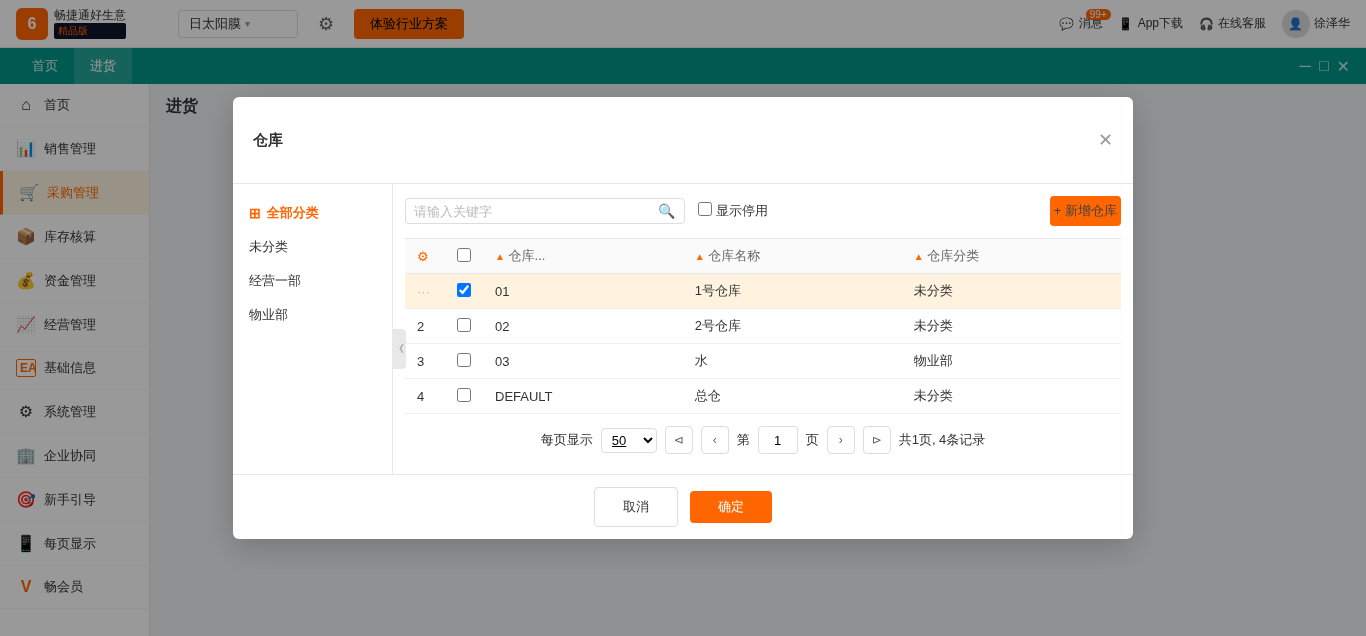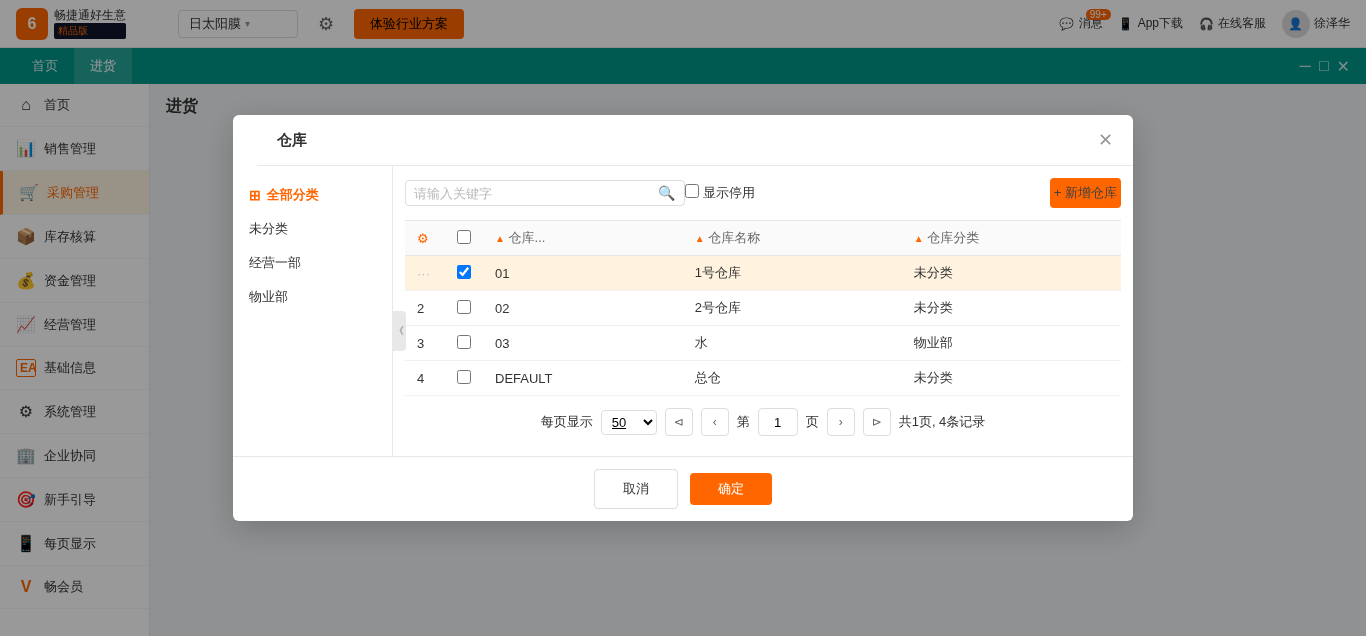--- a/index.html
+++ b/index.html
@@ -122,23 +122,22 @@
     .modal {
       background: white;
       border-radius: 6px;
       width: 900px;
       max-height: 580px;
       display: flex; flex-direction: column;
       box-shadow: 0 8px 32px rgba(0,0,0,0.2);
     }
     .modal-header {
       display: flex; align-items: center; justify-content: space-between;
-      padding: 14px 20px;
+      padding: 32px 20px;
       border-bottom: 1px solid #e8e8e8;
-      margin-left: 24px;
     }
     .modal-title { font-size: 15px; font-weight: bold; color: #333; }
     .modal-close { cursor: pointer; color: #999; font-size: 18px; }
     .modal-body {
       display: flex;
       flex: 1;
       overflow: hidden;
       min-height: 0;
     }
 
@@ -164,21 +163,21 @@
     .cat-all-icon { color: #f60; font-size: 14px; }
 
     
     .modal-table-area {
       flex: 1;
       display: flex; flex-direction: column;
       padding: 12px;
       overflow: hidden;
     }
     .modal-toolbar {
-      display: flex; align-items: center; gap: 0;
+      display: flex; align-items: center; gap: 13px;
       margin-bottom: 12px;
     }
     .search-box {
       display: flex; align-items: center;
       border: 1px solid #ddd; border-radius: 4px;
       padding: 4px 8px; background: white; flex: 1; max-width: 280px;
     }
     .search-box input {
       border: none; outline: none; font-size: 13px; flex: 1; color: #333;
     }

